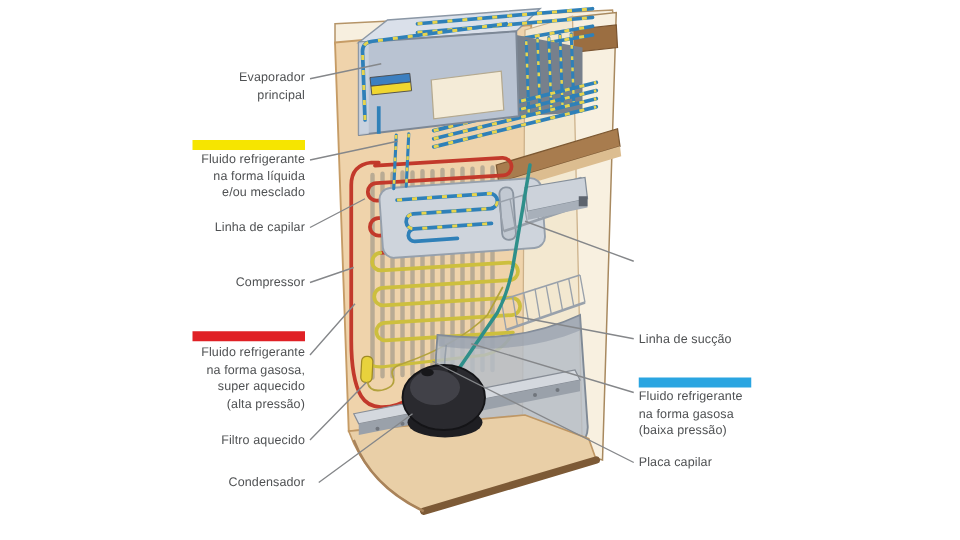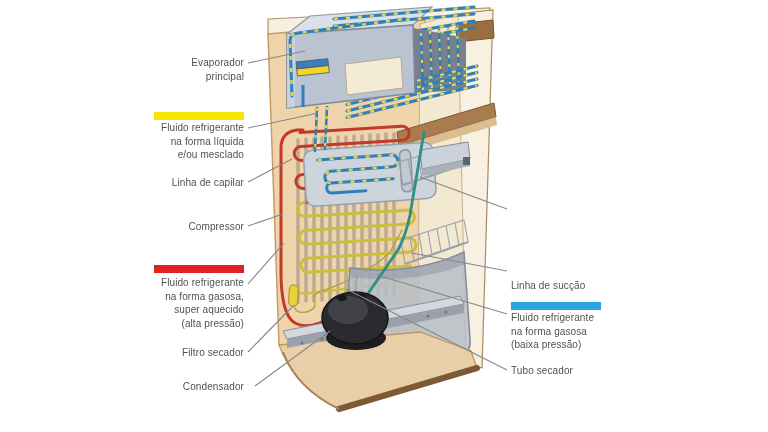--- a/index.html
+++ b/index.html
@@ -144,27 +144,27 @@
   <div class="lab lab-left" style="top:176px">Linha de capilar</div>
 
   <div class="lab lab-left" style="top:220px">Compressor</div>
 
   <div class="bar bar-red" style="top:265px;right:524px"></div>
   <div class="lab lab-left" style="top:276px">Fluido refrigerante
 na forma gasosa,
 super aquecido
 (alta pressão)</div>
 
-  <div class="lab lab-left" style="top:346px">Filtro secador</div>
+  <div class="lab lab-left" style="top:346px">Filtro aquecido</div>
 
   <div class="lab lab-left" style="top:380px">Condensador</div>
 
 
-  <div class="lab lab-right" style="top:279px">Linha de sucção</div>
+  <div class="lab lab-right" style="top:265px">Linha de sucção</div>
 
   <div class="bar bar-blue" style="top:302px;left:511px"></div>
   <div class="lab lab-right" style="top:311px">Fluido refrigerante
 na forma gasosa
 (baixa pressão)</div>
 
-  <div class="lab lab-right" style="top:364px">Tubo secador</div>
+  <div class="lab lab-right" style="top:364px">Placa capilar</div>
 
 </div>
 
 </body></html>

